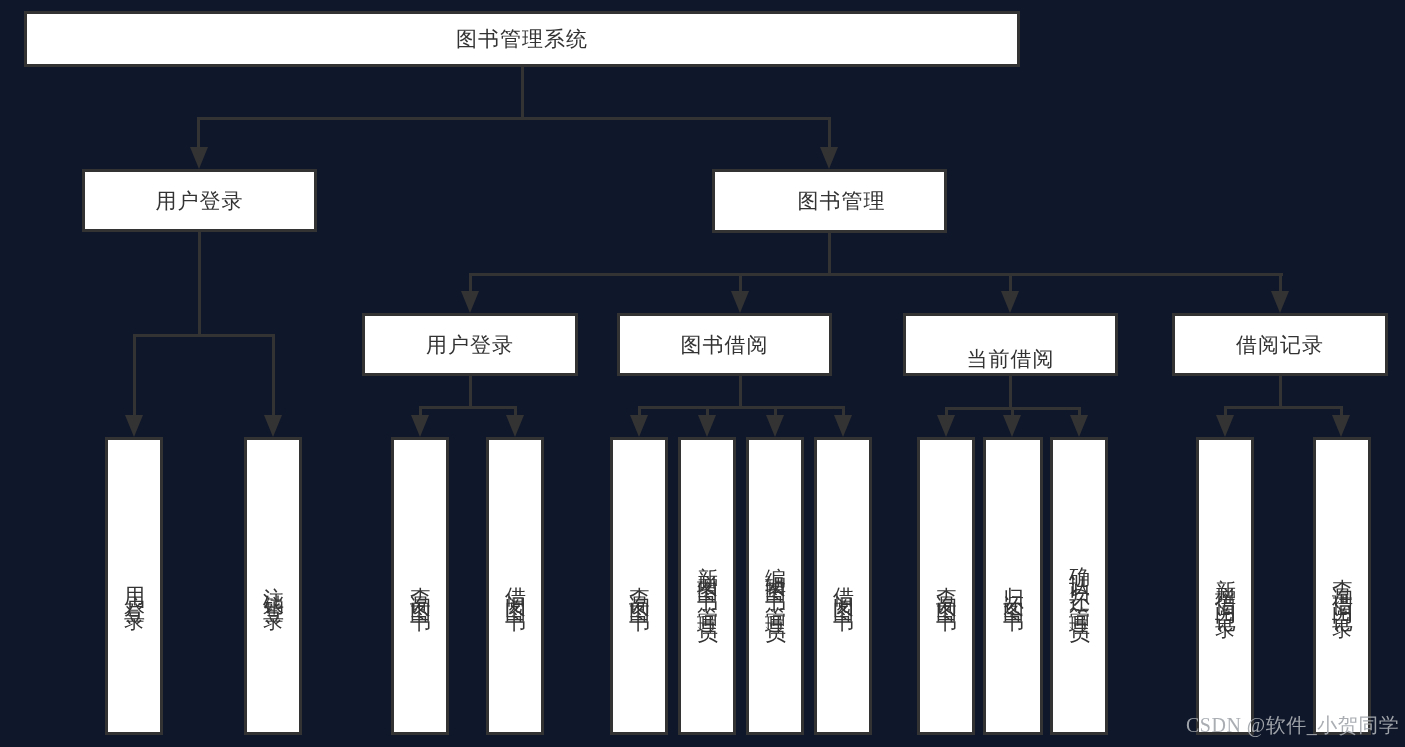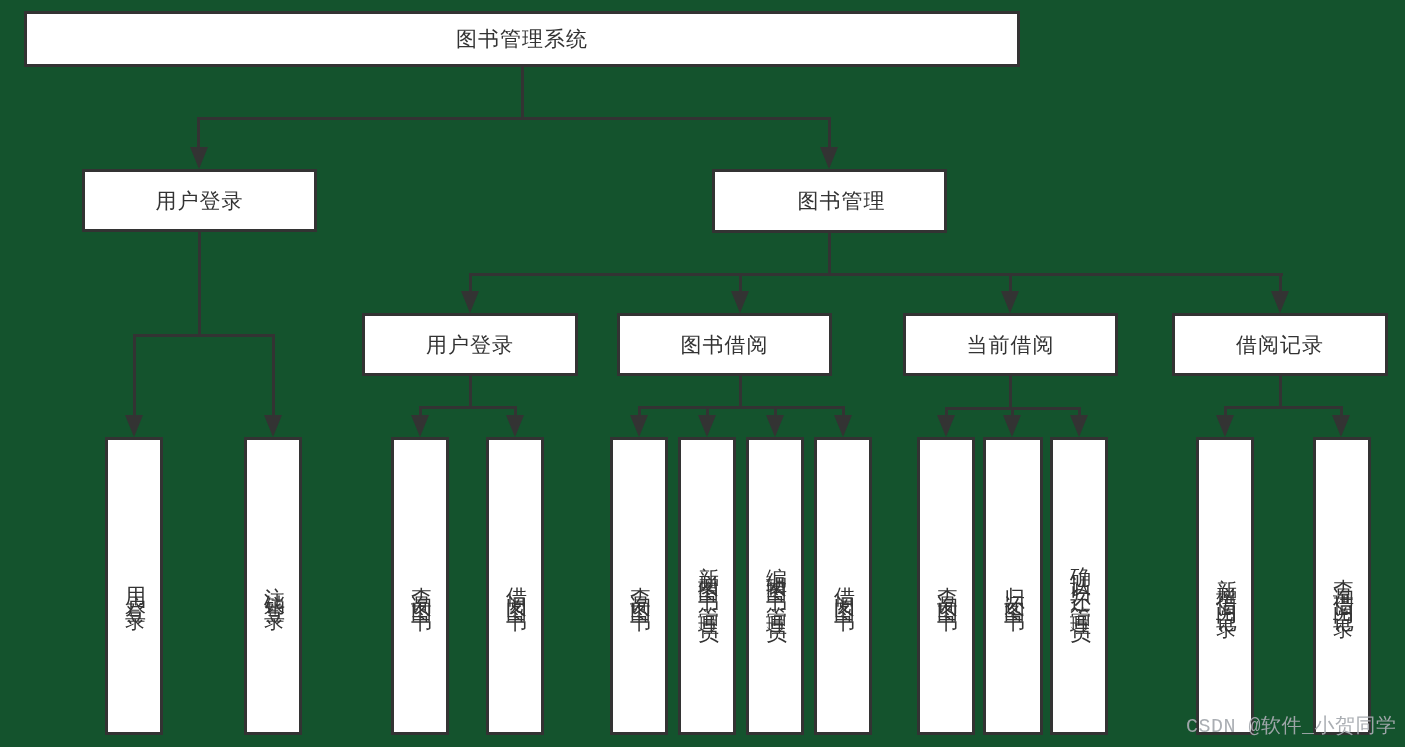--- a/index.html
+++ b/index.html
@@ -1,18 +1,18 @@
 <!DOCTYPE html>
 <html><head>
 <meta charset="utf-8">
 <style>
   html,body{margin:0;padding:0;background:#ffffff;}
   .stage{
-    position:relative;width:1405px;height:747px;background:#14532d;
-    font-family:Liberation Mono, monospace;overflow:hidden;
+    position:relative;width:1405px;height:747px;background:#0f172a;
+    font-family:Liberation Serif, serif;overflow:hidden;
   }
   .node{
     position:absolute;box-sizing:border-box;
     border:3px solid #333333;background:#ffffff;
     display:flex;align-items:center;justify-content:center;
     font-size:21px;color:#333333;letter-spacing:1px;
     white-space:nowrap;
   }
   .leaf{
     writing-mode:vertical-rl;
@@ -51,21 +51,21 @@
   </div>
 
   <div class="node" style="left:362px;top:313px;width:216px;height:63px;">
     <span>用户登录</span>
   </div>
 
   <div class="node" style="left:617px;top:313px;width:215px;height:63px;">
     <span>图书借阅</span>
   </div>
 
-  <div class="node" style="left:903px;top:313px;width:215px;height:63px;">
+  <div class="node" style="left:903px;top:313px;width:215px;height:63px;align-items:flex-end;">
     <span>当前借阅</span>
   </div>
 
   <div class="node" style="left:1172px;top:313px;width:216px;height:63px;">
     <span>借阅记录</span>
   </div>
 
   <div class="node leaf" style="left:105px;top:437px;width:58px;height:298px;">
     <span>用户登录</span>
   </div>

